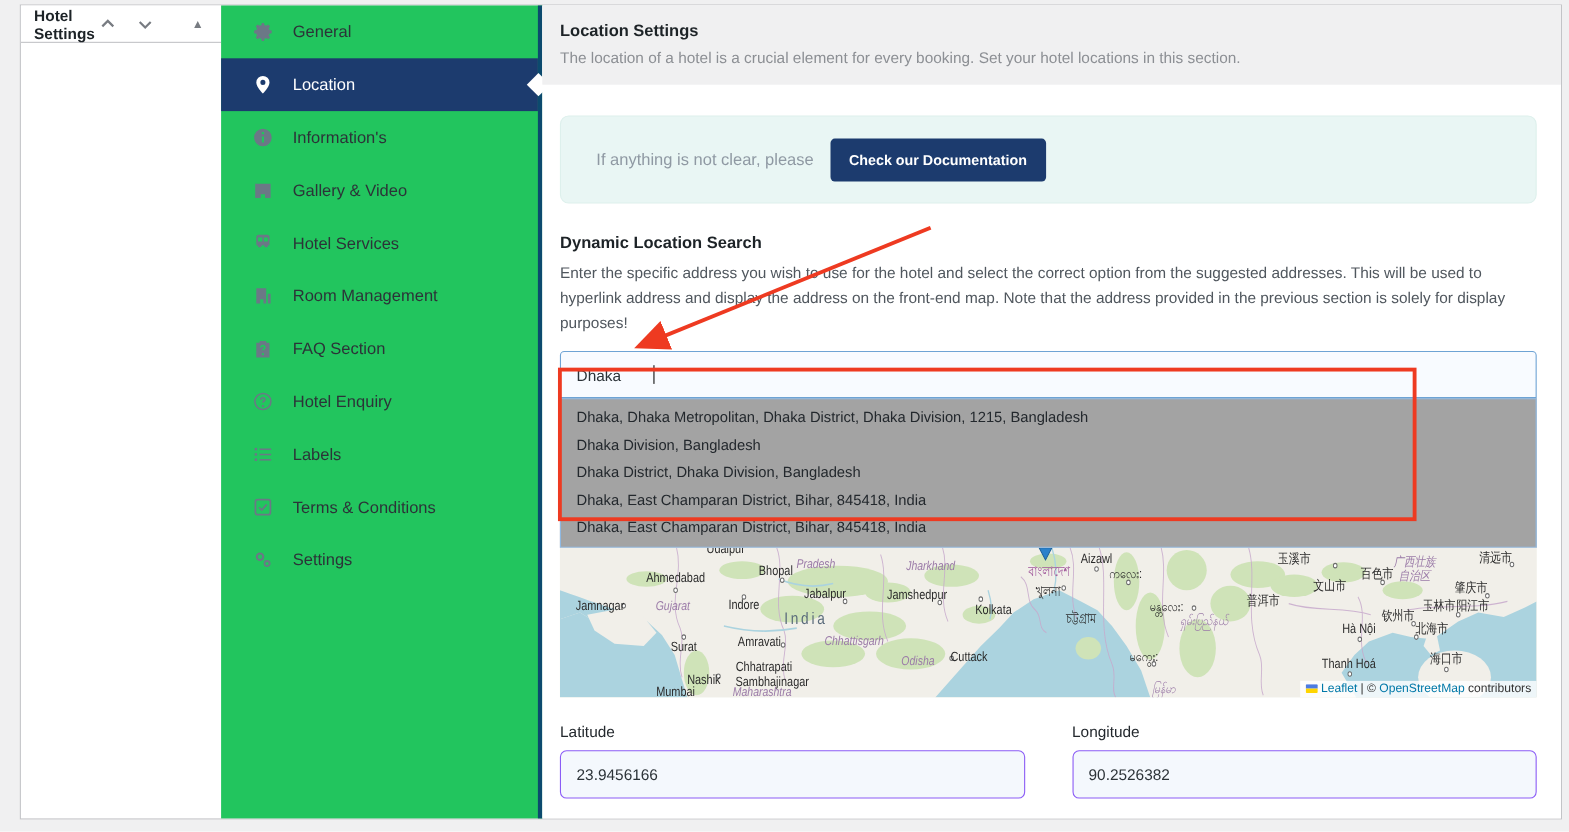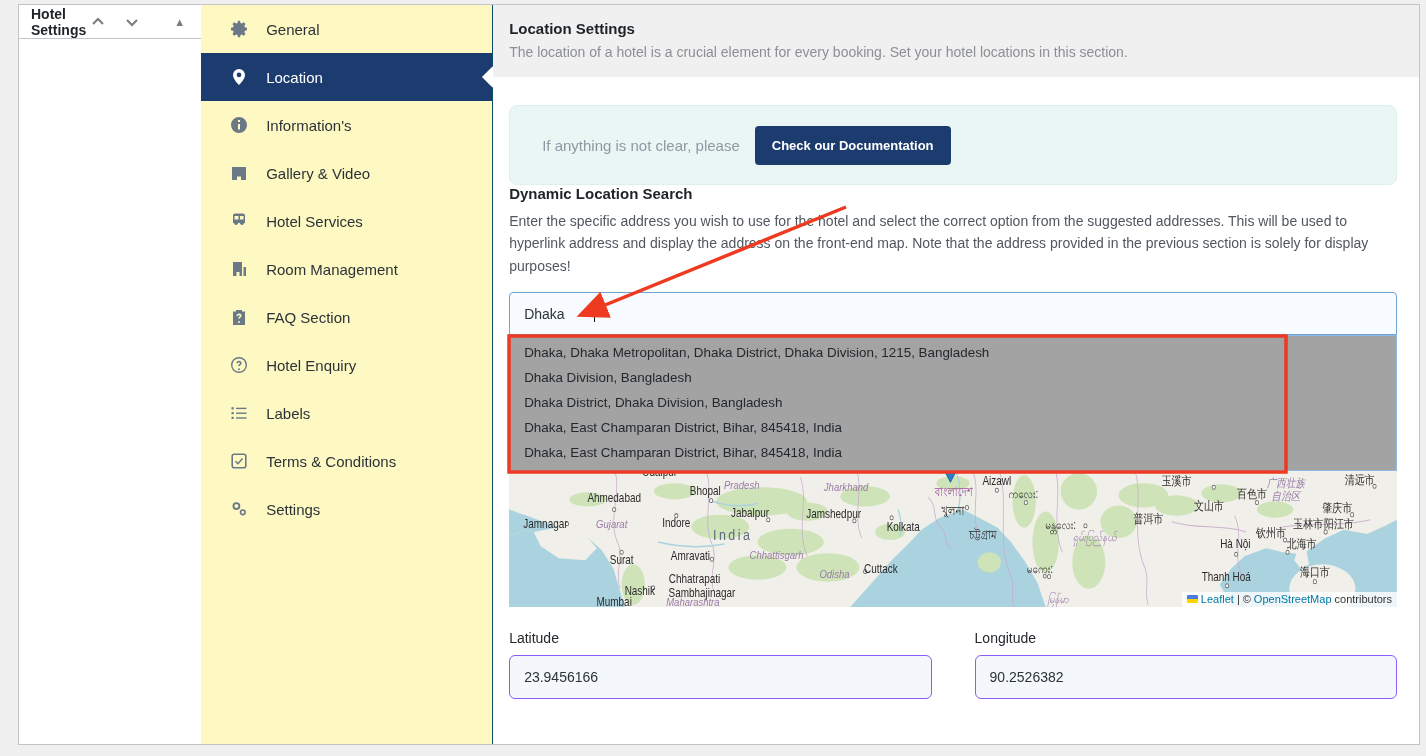--- a/index.html
+++ b/index.html
@@ -19,21 +19,21 @@
   .mb-header {
     height:34px; flex:0 0 34px; display:flex; align-items:center;
     border-bottom:1px solid #c3c4c7; padding:0 12px; background:#fff;
   }
   .mb-title { font-size:14px; font-weight:bold; color:#1d2327; }
   .mb-controls { margin-left:auto; display:flex; align-items:center; gap:10px; }
   .mb-btn { background:none; border:none; cursor:pointer; padding:2px 4px; color:#787c82; display:flex; align-items:center; }
   .toggle-tri { font-size:11px; color:#787c82; margin-left:16px; }
   
   .mb-body { flex:1; display:flex; min-height:0; }
-  .sidebar { width:292px; flex:0 0 292px; background:#fef9c3; border-right:1px solid #0c4a6e; }
+  .sidebar { width:292px; flex:0 0 292px; background:#22c55e; border-right:4px solid #0c4a6e; }
   .sidebar-item {
     position:relative; height:48px; display:flex; align-items:center;
     padding-left:28px; gap:17px; cursor:pointer; color:#2c3338; font-size:15px;
   }
   .sidebar-item .icon { width:20px; height:20px; color:#6b7886; display:flex; align-items:center; justify-content:center; }
   .sidebar-item .icon svg { width:18px; height:18px; }
   .sidebar-item.active { background:#1c3b6e; color:#fff; }
   .sidebar-item.active .icon { color:#fff; }
   .sidebar-item.active::after {
     content:""; position:absolute; right:-8px; top:50%; width:15px; height:15px;
@@ -49,21 +49,21 @@
   .doc-banner {
     margin-top:28px; height:80px; background:#e9f6f4; border:1px solid #ddf0ec;
     border-radius:8px; display:flex; align-items:center; padding-left:32px; gap:15px;
   }
   .doc-banner-text { font-size:15px; color:#8f99a3; }
   .doc-button {
     background:#1c3b6e; color:#fff; font-size:13px; font-weight:bold;
     border:none; border-radius:4px; padding:12px 17px; cursor:pointer;
     font-family:"Liberation Sans", sans-serif;
   }
-  .section-title { font-size:15px; font-weight:bold; color:#1d2327; }
+  .section-title { margin-top:27px; font-size:15px; font-weight:bold; color:#1d2327; }
   .section-desc { margin-top:8px; font-size:14px; line-height:1.6; color:#50575e; }
   
   .search-wrap { margin-top:15px; position:relative; }
   .search-input {
     width:100%; height:43px; border:1px solid #6ea3d4; border-radius:4px 4px 0 0;
     background:#f8fbff; padding:0 14px; font-size:14px; color:#2c3338; display:flex; align-items:center;gap:28px;
   }
   .caret { display:inline-block; width:1px; height:17px; background:#111; margin-left:1px; }
   .suggestions {
     border:1px solid #8fb9e3; border-top:1px solid #8fb9e3; background:#a3a3a3;

